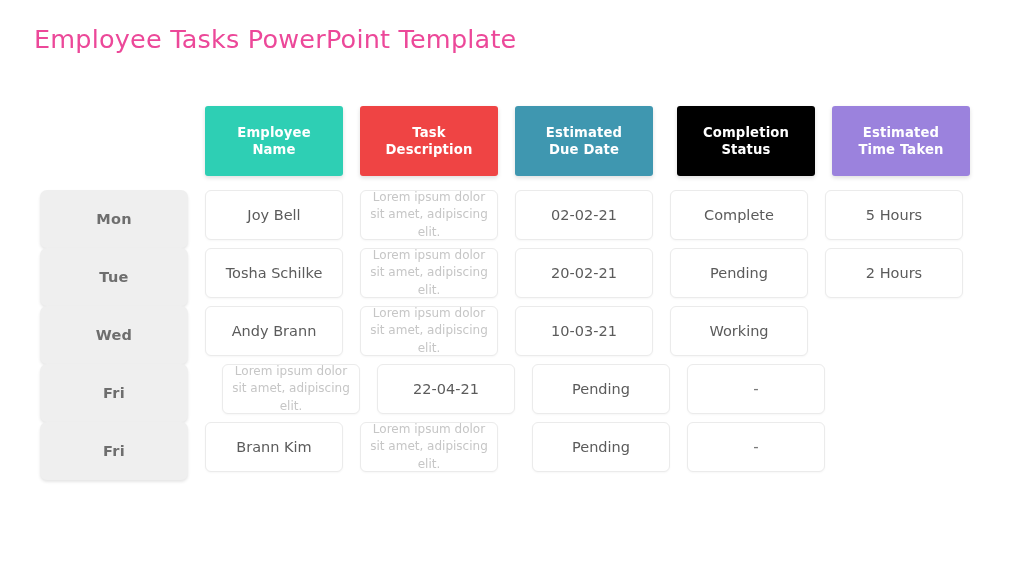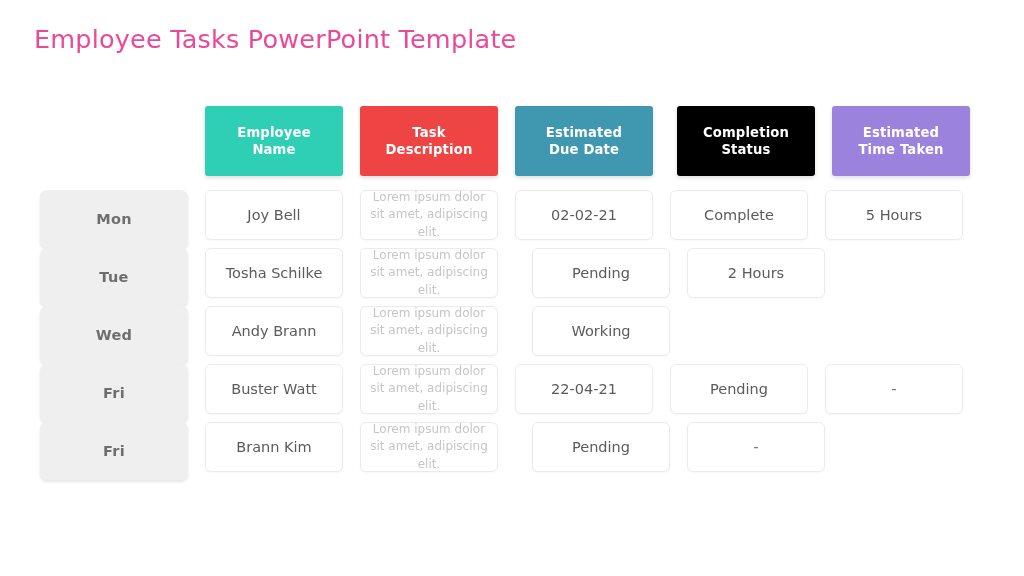--- a/index.html
+++ b/index.html
@@ -170,40 +170,41 @@
           <div class="gap"></div>
           <div class="col-cell cell">5 Hours</div>
         </div>
         <div class="row body-row">
           <div class="col-day day">Tue</div>
           <div class="gap"></div>
           <div class="col-cell cell">Tosha Schilke</div>
           <div class="gap"></div>
           <div class="col-cell cell desc">Lorem ipsum dolor sit amet, adipiscing elit.</div>
           <div class="gap"></div>
+          <div class="col-cell cell">20-02-21</div>
           <div class="gap"></div>
           <div class="col-cell cell">Pending</div>
           <div class="gap"></div>
           <div class="col-cell cell">2 Hours</div>
         </div>
         <div class="row body-row">
           <div class="col-day day">Wed</div>
           <div class="gap"></div>
           <div class="col-cell cell">Andy Brann</div>
           <div class="gap"></div>
           <div class="col-cell cell desc">Lorem ipsum dolor sit amet, adipiscing elit.</div>
           <div class="gap"></div>
+          <div class="col-cell cell">10-03-21</div>
           <div class="gap"></div>
           <div class="col-cell cell">Working</div>
           <div class="gap"></div>
         </div>
         <div class="row body-row">
           <div class="col-day day">Fri</div>
           <div class="gap"></div>
-          <div class="col-cell cell">Buster Watt</div>
           <div class="gap"></div>
           <div class="col-cell cell desc">Lorem ipsum dolor sit amet, adipiscing elit.</div>
           <div class="gap"></div>
           <div class="col-cell cell">22-04-21</div>
           <div class="gap"></div>
           <div class="col-cell cell">Pending</div>
           <div class="gap"></div>
           <div class="col-cell cell dash">-</div>
         </div>
         <div class="row body-row">

